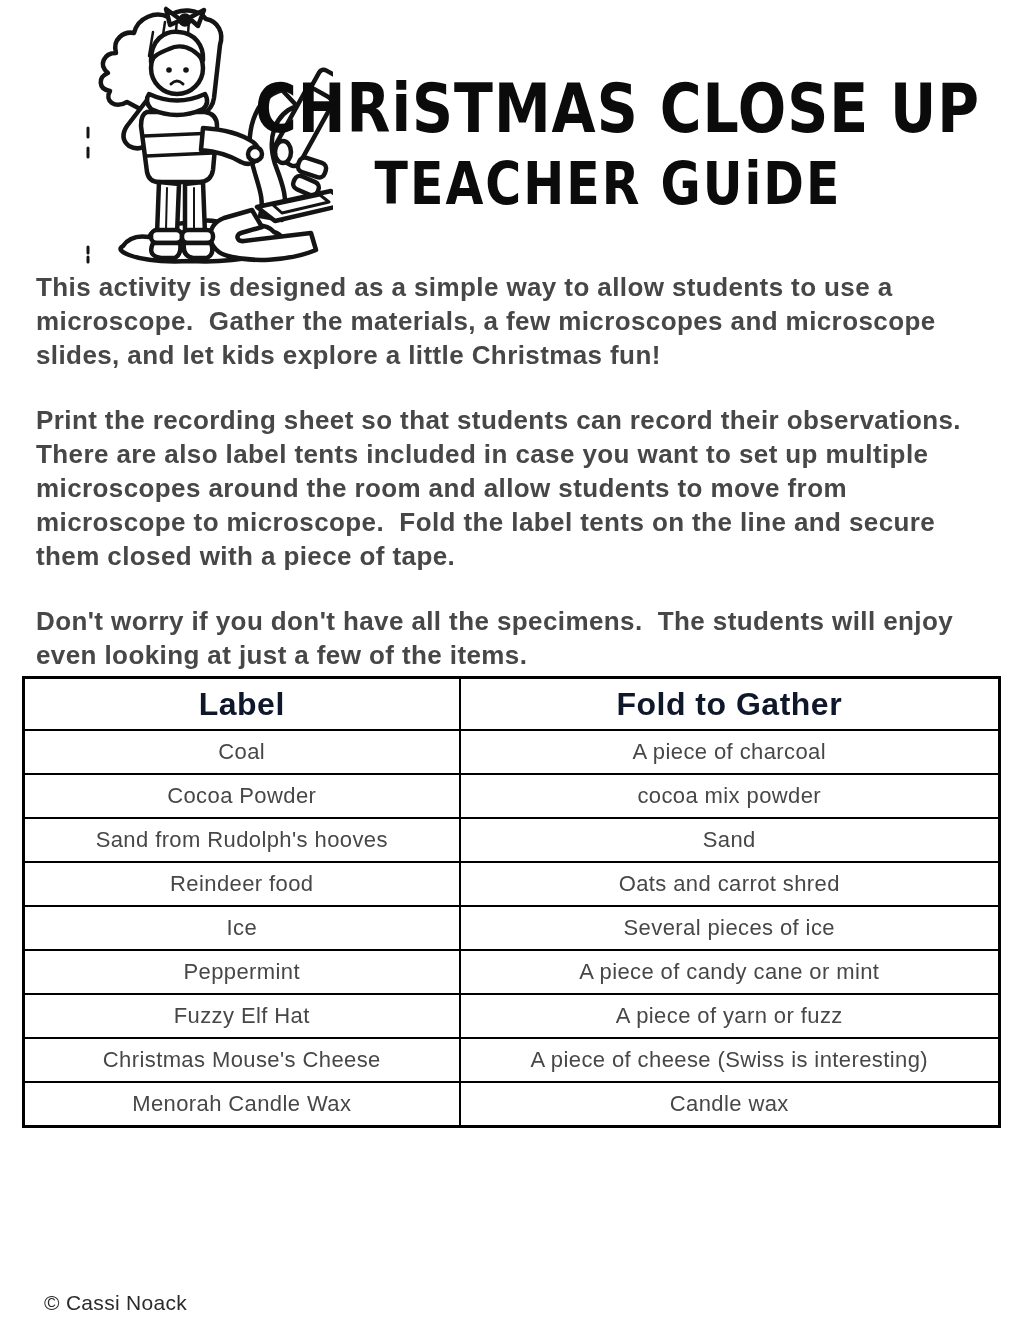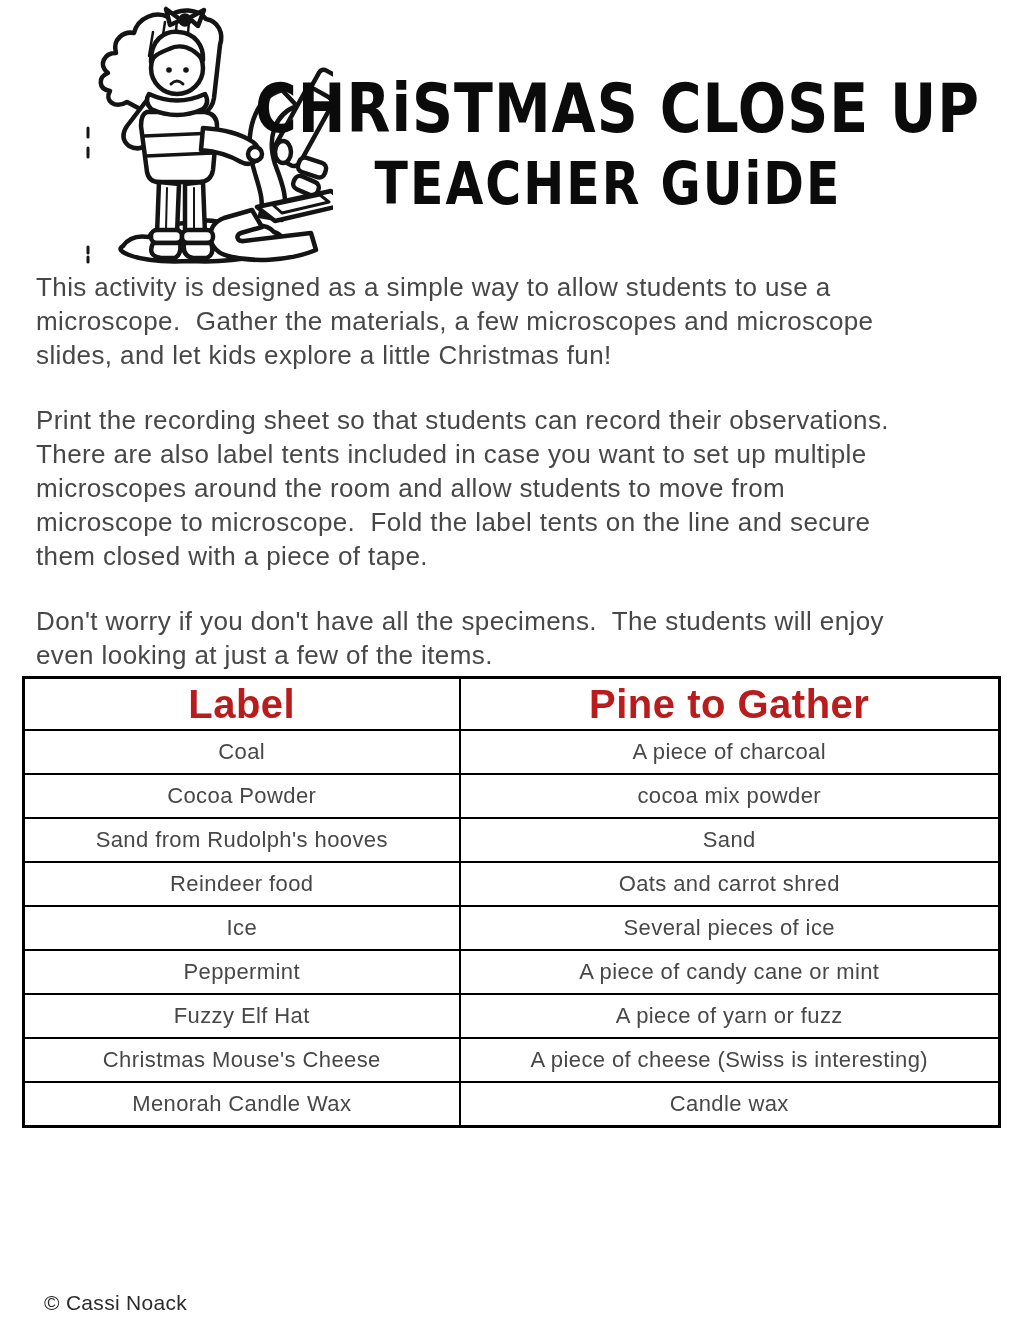--- a/index.html
+++ b/index.html
@@ -27,32 +27,32 @@
   .title-line2{
     display:block;font-size:49px;letter-spacing:2px;margin-top:16px;
     transform:scaleY(1.2);transform-origin:center top;
     white-space:nowrap;
   }
   
   .body-text{
     position:absolute;left:36px;top:270px;width:950px;
     color:#474747;font-size:26px;line-height:34px;letter-spacing:0.4px;
   }
-  .para{margin:0 0 31px 0;white-space:pre-wrap;}
+  .para{margin:0 0 31px 0;white-space:pre-wrap;font-weight:bold;}
   
   table.gather{
     position:absolute;left:22px;top:676px;width:976px;
     border-collapse:collapse;border:3px solid #000;
     table-layout:fixed;
   }
   table.gather col.c1{width:436px;}
   table.gather col.c2{width:540px;}
   table.gather th{
     border:2px solid #000;height:48px;
-    font-size:40px;font-weight:bold;color:#b91c1c;
+    font-size:32px;font-weight:bold;color:#0f172a;
     text-align:center;vertical-align:middle;letter-spacing:0.5px;
   }
   table.gather td{
     border:2px solid #000;height:42px;
     font-size:22px;color:#474747;letter-spacing:0.4px;
     text-align:center;vertical-align:middle;
     padding:0 6px;overflow:hidden;white-space:nowrap;
   }
   
   .footer{
@@ -142,21 +142,21 @@
   </div>
 
   <table class="gather">
     <colgroup>
         <col class="c1">
         <col class="c2">
       </colgroup>
     <thead>
       <tr>
         <th>Label</th>
-        <th>Pine to Gather</th>
+        <th>Fold to Gather</th>
       </tr>
     </thead>
     <tbody>
         <tr>
           <td>Coal</td>
           <td>A piece of charcoal</td>
         </tr>
         <tr>
           <td>Cocoa Powder</td>
           <td>cocoa mix powder</td>

